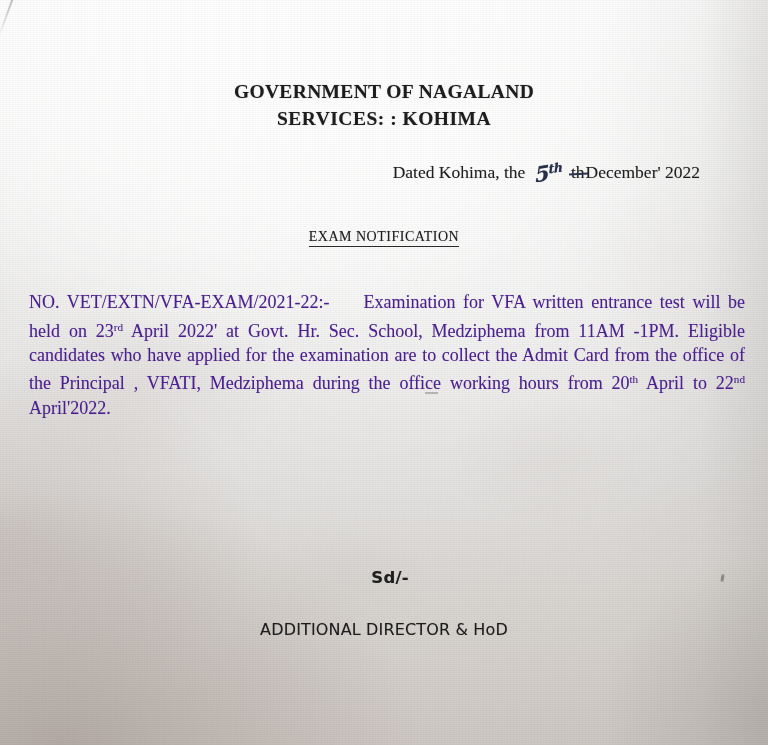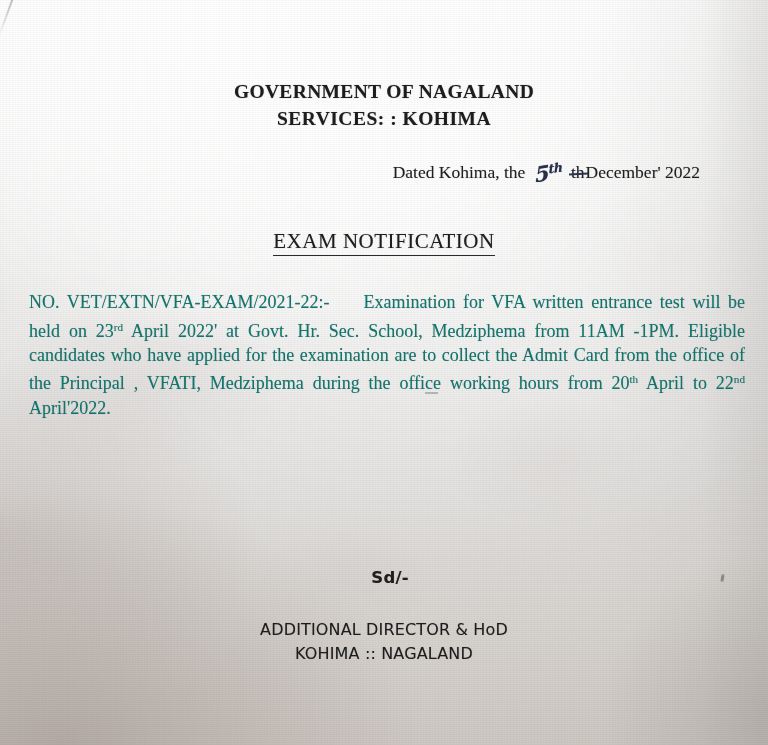--- a/index.html
+++ b/index.html
@@ -131,36 +131,36 @@
   }
 
   
   .doc-title {
     position: absolute;
     top: 229px;
     left: 0;
     right: 0;
     text-align: center;
     color: #1d1d1d;
-    font-size: 21px;
+    font-size: 14px;
     letter-spacing: 0.5px;
     text-shadow: 0 0 1px rgba(60,60,60,0.4);
   }
   .doc-title span {
     border-bottom: 1.3px solid #2a2a2a;
     padding-bottom: 1.5px;
   }
 
   
   .body-block {
     position: absolute;
     top: 290px;
     left: 29px;
     width: 716px;
-    color: #0f766e;
+    color: #4c1d95;
     font-size: 18px;
     line-height: 24.6px;
     text-align: justify;
     text-justify: inter-word;
     text-shadow: 0 0 0.85px rgba(70,70,70,0.34);
   }
   .body-block p { margin: 0; }
   .body-block .refno { white-space: nowrap; }
   .body-block .gap { display: inline-block; width: 34px; }
   .body-block sup {
@@ -263,21 +263,20 @@
     <div class="body-block">
       <p><span class="refno">NO. VET/EXTN/VFA-EXAM/2021-22:-</span><span class="gap"></span><span>Examination for VFA written entrance test will be held on 23</span><sup>rd</sup><span> April 2022' at Govt. Hr. Sec. School, Medziphema from 11AM -1PM. Eligible candidates who have applied for the examination are to collect the Admit Card from the office of the Principal , VFATI, Medziphema during the office working hours from 20</span><sup>th</sup><span> April to 22</span><sup>nd</sup><span> April'2022.</span></p>
     </div>
 
     <div class="sd-mark">
       <span class="sd-inner">Sd/-</span>
     </div>
 
     <div class="signature-block">
       <span class="s-line">ADDITIONAL DIRECTOR &amp; HoD</span>
-      <span class="s-line">KOHIMA :: NAGALAND</span>
     </div>
 
     <div class="speck"></div>
     <div class="corner-streak"></div>
     <div class="dash-mark"></div>
 
   </div>
 </div>
 
 </body></html>

